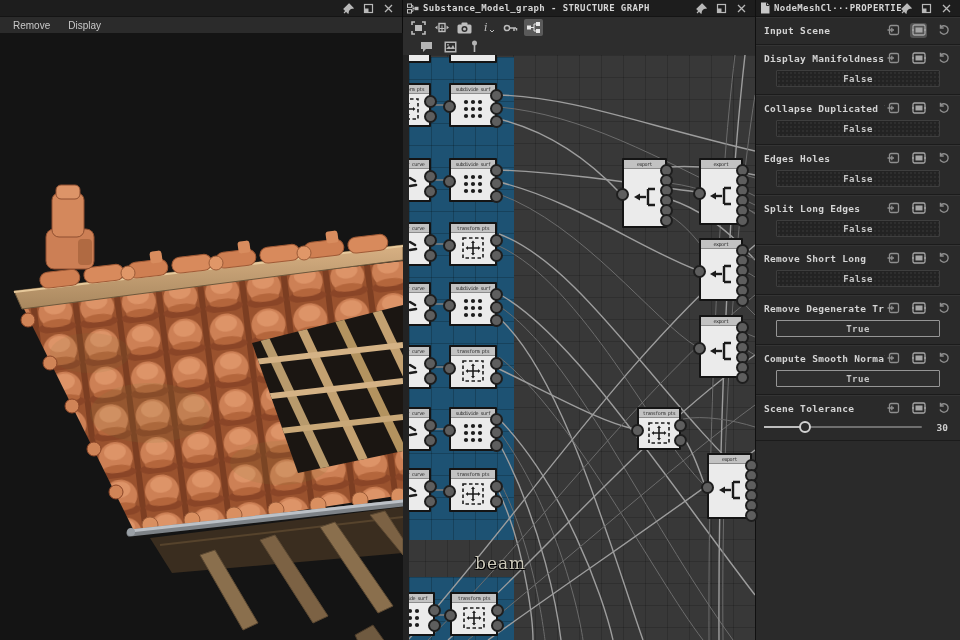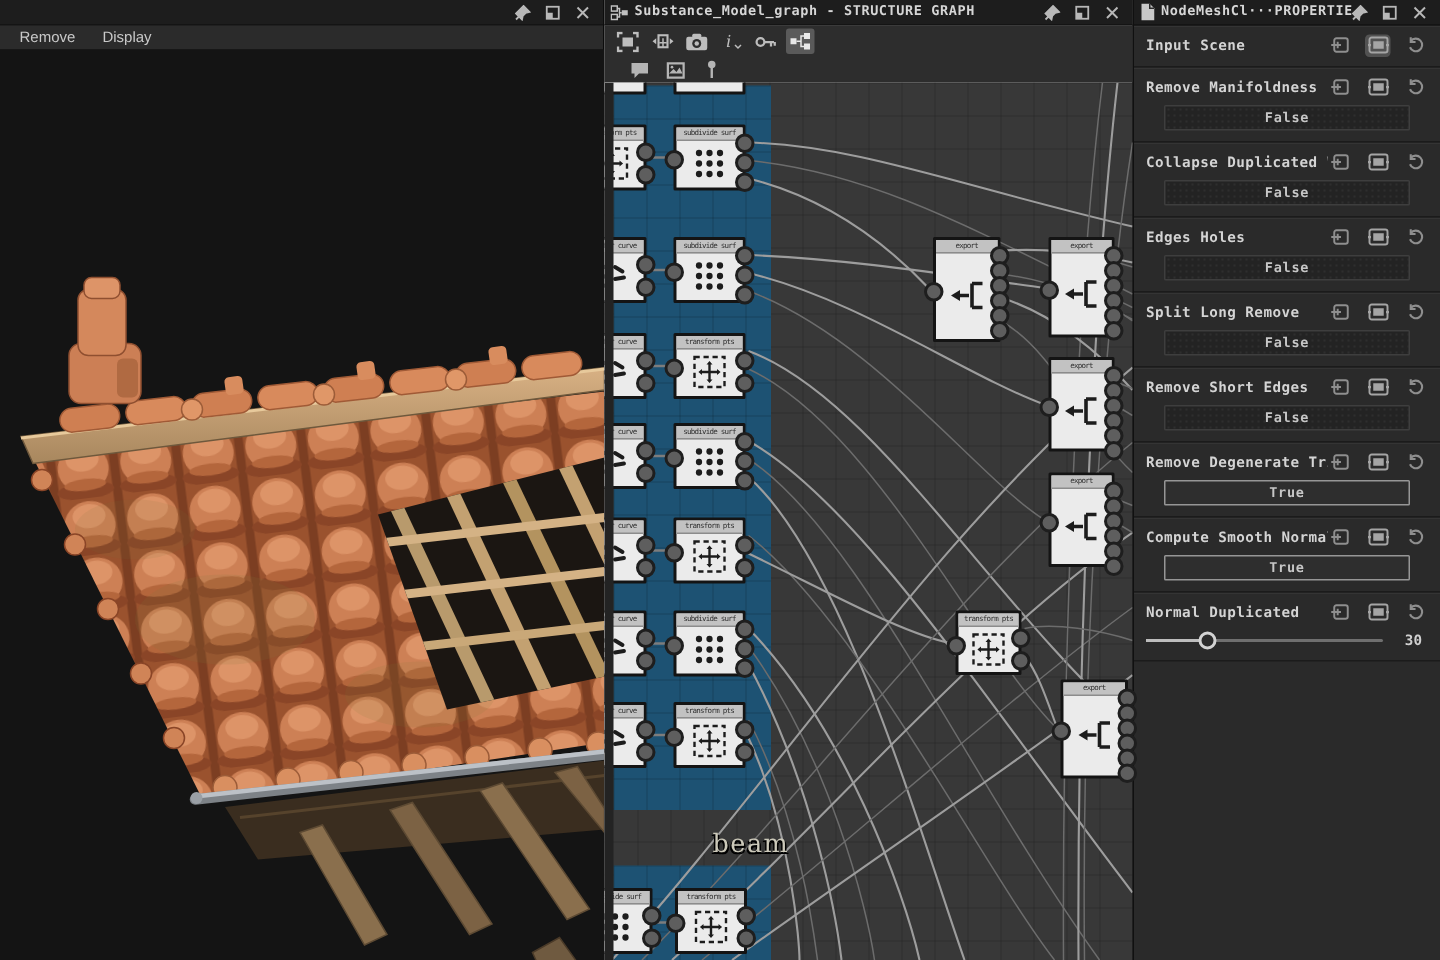--- a/index.html
+++ b/index.html
@@ -759,21 +759,21 @@
                 <svg width="12" height="12" viewBox="0 0 12 12">
                   <path d="M2.5,3.5 A4.2,4.2 0 1 1 2,7.5" fill="none" stroke="#8f8f8f" stroke-width="1.4"></path>
                   <path d="M2.5,0.8 V4 H5.7" fill="none" stroke="#8f8f8f" stroke-width="1.4"></path>
                 </svg>
               </span>
   </span>
 </div>
         </div>
         <div class="pgroup">
           <div class="plabelrow">
-            <div class="plabel">Remove Manifoldness</div>
+            <div class="plabel">Display Manifoldness</div>
   <span class="picons">
     <span class="picon ic-plus">
                 <svg width="13" height="12" viewBox="0 0 13 12">
                   <rect x="2.5" y="1.5" width="9" height="9" rx="1.5" fill="none" stroke="#8f8f8f" stroke-width="1.3"></rect>
                   <path d="M0.5,6 H7 M4.8,3.8 V8.2" stroke="#8f8f8f" stroke-width="1.3"></path>
                 </svg>
               </span>
     <span class="picon ic-mid">
                 <svg width="14" height="12" viewBox="0 0 14 12">
                   <rect x="1" y="1" width="12" height="10" rx="1.5" fill="none" stroke="#a5a5a5" stroke-width="1.3"></rect>
@@ -840,21 +840,21 @@
                   <path d="M2.5,3.5 A4.2,4.2 0 1 1 2,7.5" fill="none" stroke="#8f8f8f" stroke-width="1.4"></path>
                   <path d="M2.5,0.8 V4 H5.7" fill="none" stroke="#8f8f8f" stroke-width="1.4"></path>
                 </svg>
               </span>
   </span>
 </div>
           <div class="pvalue">False</div>
         </div>
         <div class="pgroup">
           <div class="plabelrow">
-            <div class="plabel">Split Long Remove</div>
+            <div class="plabel">Split Long Edges</div>
   <span class="picons">
     <span class="picon ic-plus">
                 <svg width="13" height="12" viewBox="0 0 13 12">
                   <rect x="2.5" y="1.5" width="9" height="9" rx="1.5" fill="none" stroke="#8f8f8f" stroke-width="1.3"></rect>
                   <path d="M0.5,6 H7 M4.8,3.8 V8.2" stroke="#8f8f8f" stroke-width="1.3"></path>
                 </svg>
               </span>
     <span class="picon ic-mid">
                 <svg width="14" height="12" viewBox="0 0 14 12">
                   <rect x="1" y="1" width="12" height="10" rx="1.5" fill="none" stroke="#a5a5a5" stroke-width="1.3"></rect>
@@ -867,21 +867,21 @@
                   <path d="M2.5,3.5 A4.2,4.2 0 1 1 2,7.5" fill="none" stroke="#8f8f8f" stroke-width="1.4"></path>
                   <path d="M2.5,0.8 V4 H5.7" fill="none" stroke="#8f8f8f" stroke-width="1.4"></path>
                 </svg>
               </span>
   </span>
 </div>
           <div class="pvalue">False</div>
         </div>
         <div class="pgroup">
           <div class="plabelrow">
-            <div class="plabel">Remove Short Edges</div>
+            <div class="plabel">Remove Short Long</div>
   <span class="picons">
     <span class="picon ic-plus">
                 <svg width="13" height="12" viewBox="0 0 13 12">
                   <rect x="2.5" y="1.5" width="9" height="9" rx="1.5" fill="none" stroke="#8f8f8f" stroke-width="1.3"></rect>
                   <path d="M0.5,6 H7 M4.8,3.8 V8.2" stroke="#8f8f8f" stroke-width="1.3"></path>
                 </svg>
               </span>
     <span class="picon ic-mid">
                 <svg width="14" height="12" viewBox="0 0 14 12">
                   <rect x="1" y="1" width="12" height="10" rx="1.5" fill="none" stroke="#a5a5a5" stroke-width="1.3"></rect>
@@ -948,21 +948,21 @@
                   <path d="M2.5,3.5 A4.2,4.2 0 1 1 2,7.5" fill="none" stroke="#8f8f8f" stroke-width="1.4"></path>
                   <path d="M2.5,0.8 V4 H5.7" fill="none" stroke="#8f8f8f" stroke-width="1.4"></path>
                 </svg>
               </span>
   </span>
 </div>
           <div class="pvalue outlined">True</div>
         </div>
         <div class="pgroup">
           <div class="plabelrow">
-            <div class="plabel">Normal Duplicated</div>
+            <div class="plabel">Scene Tolerance</div>
   <span class="picons">
     <span class="picon ic-plus">
                 <svg width="13" height="12" viewBox="0 0 13 12">
                   <rect x="2.5" y="1.5" width="9" height="9" rx="1.5" fill="none" stroke="#8f8f8f" stroke-width="1.3"></rect>
                   <path d="M0.5,6 H7 M4.8,3.8 V8.2" stroke="#8f8f8f" stroke-width="1.3"></path>
                 </svg>
               </span>
     <span class="picon ic-mid">
                 <svg width="14" height="12" viewBox="0 0 14 12">
                   <rect x="1" y="1" width="12" height="10" rx="1.5" fill="none" stroke="#a5a5a5" stroke-width="1.3"></rect>

